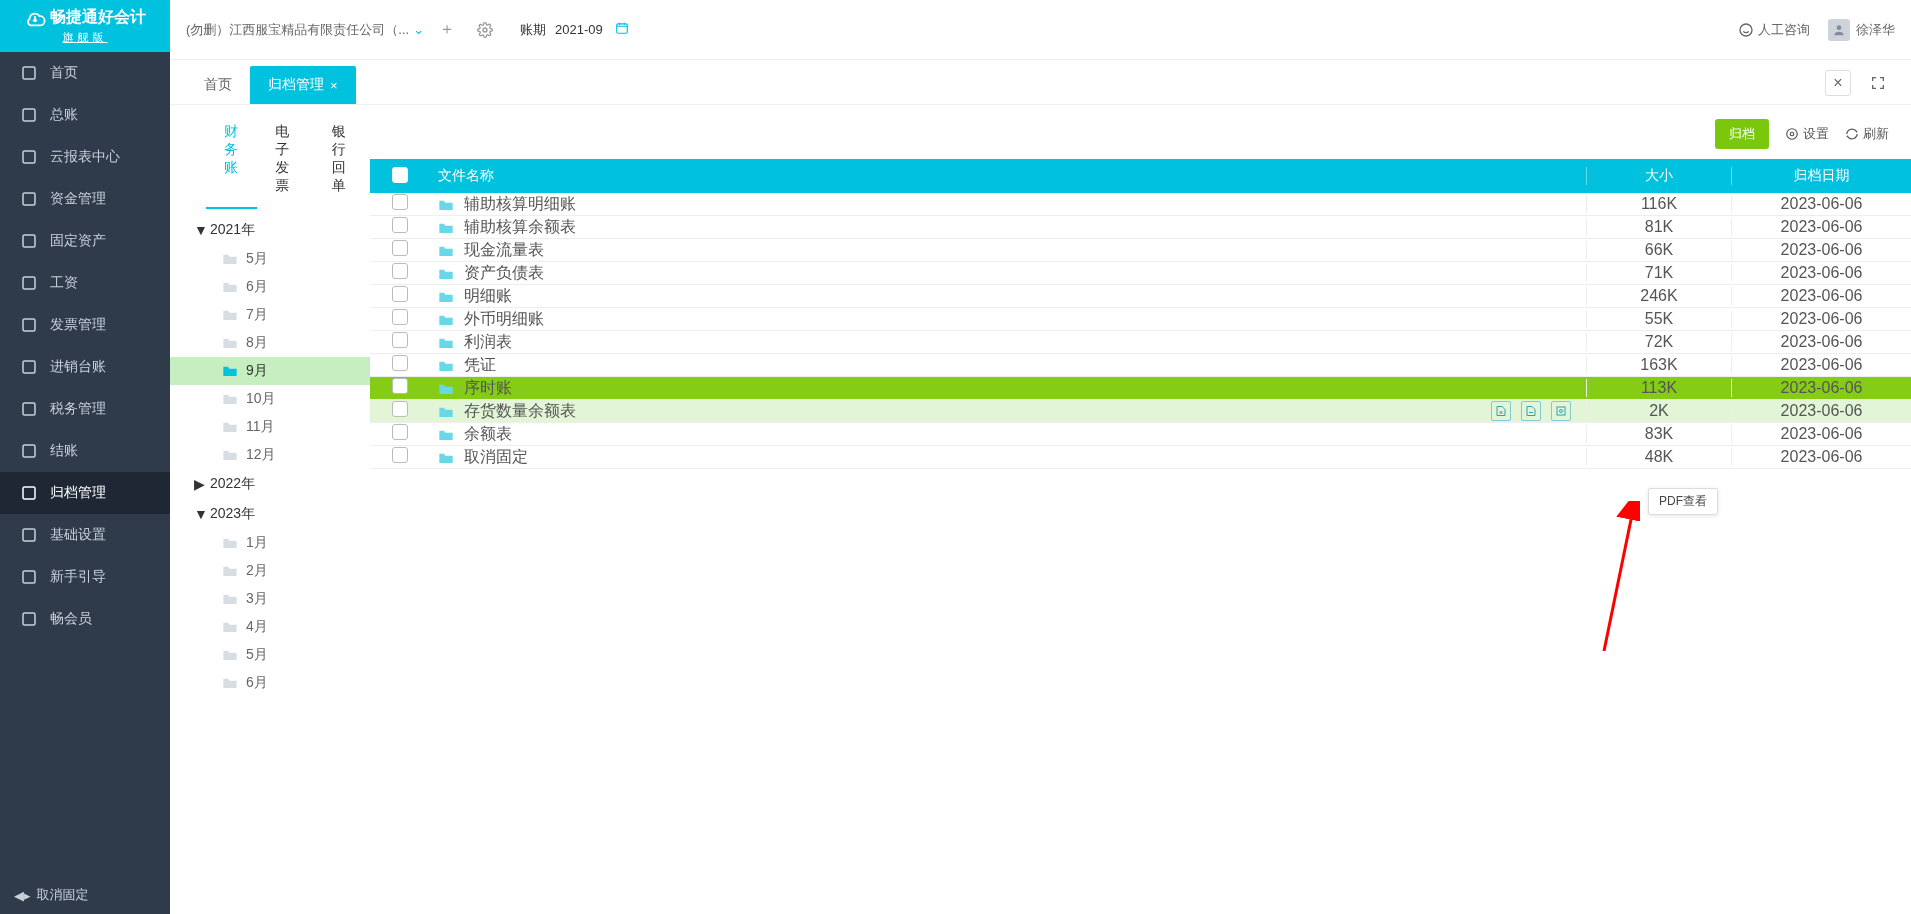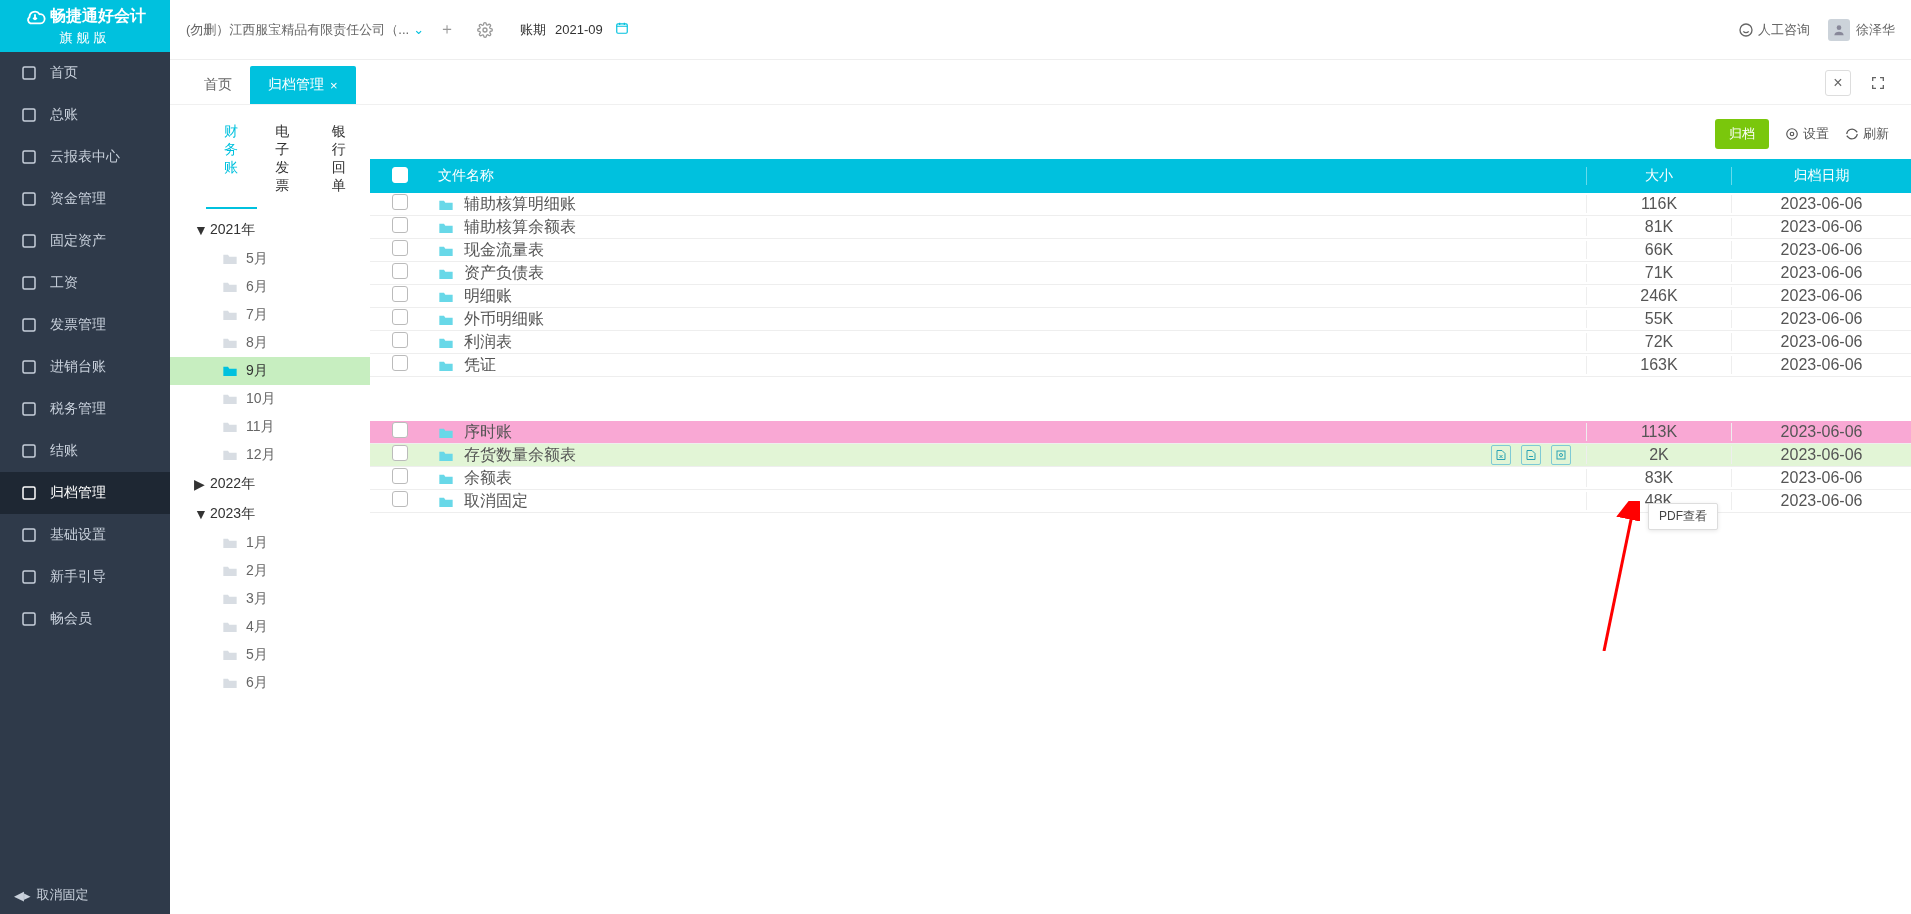--- a/index.html
+++ b/index.html
@@ -5,21 +5,21 @@
 * { box-sizing: border-box; margin: 0; padding: 0; font-family: "Microsoft YaHei", Arial, sans-serif; }
 html, body { width: 1911px; height: 914px; background: #f5f5f5; overflow: hidden; }
 
 .app { display: flex; width: 100%; height: 100%; }
 
 
 .sidebar { width: 170px; background: #2f3a4a; color: #c8d0db; display: flex; flex-direction: column; position: relative;}
 .logo-area { height: 52px; background: #00c1de; display: flex; flex-direction:column; align-items: center; justify-content: center; color: #fff; }
 .logo-row { display:flex; align-items:center; gap:4px;}
 .logo-text { font-size: 16px; font-weight: 700; }
-.logo-sub { font-size: 13px; margin-top:2px; letter-spacing:4px;}
+.logo-sub { font-size: 11px; margin-top:2px; letter-spacing:4px;text-decoration:underline;}
 .nav { list-style: none; }
 .nav li { display: flex; align-items: center; gap: 12px; padding: 12px 20px; font-size: 14px; cursor: pointer; }
 .nav li.active { background: #1e2733; color: #fff; }
 .nav li .nav-icon { width: 18px; height: 18px; display: inline-flex; align-items: center; justify-content: center; }
 .nav li .nav-icon svg { stroke: currentColor; fill: none; }
 .sidebar-footer { position:absolute; bottom:0; left:0; right:0; padding:10px 14px; font-size:13px; display:flex; align-items:center; gap:6px; cursor:pointer; color:#c8d0db;}
 
 
 .main { flex: 1; display: flex; flex-direction: column; background: #fff;}
 .topbar { height: 60px; display: flex; align-items: center; padding: 0 16px; border-bottom: 1px solid #eee; gap: 8px; color: #666; }
@@ -61,21 +61,21 @@
 
 .table { width:100%; }
 .thead { display:flex; background:#00c1de; color:#fff; font-size:14px; height:34px; align-items:center;}
 .col-check { width:60px; text-align:center;}
 .col-name { flex:1; padding-left:8px; display:flex; align-items:center; gap:10px;}
 .col-size { width:145px; text-align:center; border-left:1px solid #fff3;}
 .col-date { width:180px; text-align:center; border-left:1px solid #fff3;}
 .thead .col-size, .thead .col-date { border-left:1px solid rgba(255,255,255,0.4);}
 .trow { display:flex; height:23px; align-items:center; font-size:16px; color:#555; border-bottom:1px solid #eee; position:relative;}
 .trow .col-size, .trow .col-date { border-left:1px solid #eee;}
-.trow.selected { background:#f9a8d4;margin-top:44px; }
+.trow.selected { background:#84cc16; }
 .trow.hovered { background:#e2f5d6; }
 .checkbox { width:16px; height:16px; border:1px solid #bbb; border-radius:3px; display:inline-block; cursor:pointer; background:#fff;}
 .thead .checkbox { border-color:#fff;}
 .file-icon { width:16px; height:14px; display:inline-block;}
 .file-icon svg path { fill:#68d8e8; }
 .row-actions { position:absolute; right:340px; display:flex; gap:10px; color:#7aa;}
 .row-actions .act { width:20px; height:20px; border:1px solid #7fcad5; border-radius:2px; display:flex; align-items:center; justify-content:center; cursor:pointer; color:#2aa3b3; font-size:11px;}
 .tooltip { position:absolute; background:#fff; border:1px solid #ddd; padding:4px 10px; font-size:12px; color:#444; box-shadow:0 1px 4px rgba(0,0,0,0.1); border-radius:2px;}
 .arrow-annot { position:absolute; pointer-events:none;}
 </style>
@@ -552,21 +552,21 @@
                       <path d="M2 4h7l2 3h11v11H2z"></path>
                     </svg></span>
                   <span>取消固定</span>
                 </div>
                 <div class="col-size">48K</div>
                 <div class="col-date">2023-06-06</div>
               </div>
             </div>
         </div>
 
-        <div class="tooltip" style="left:1278px; top:394px;">PDF查看</div>
+        <div class="tooltip" style="left:1278px; top:379px;">PDF查看</div>
 
         <svg class="arrow-annot" style="left:1230px; top:392px;" width="40" height="150">
           <defs>
               <marker id="ah" markerWidth="10" markerHeight="10" refX="5" refY="5" orient="auto">
                 <path d="M0 0L10 5L0 10z" fill="#ff0000"></path>
               </marker>
             </defs>
           <line x1="4" y1="150" x2="34" y2="4" stroke="#ff0000" stroke-width="3" marker-end="url(#ah)"></line>
         </svg>
       </div>

